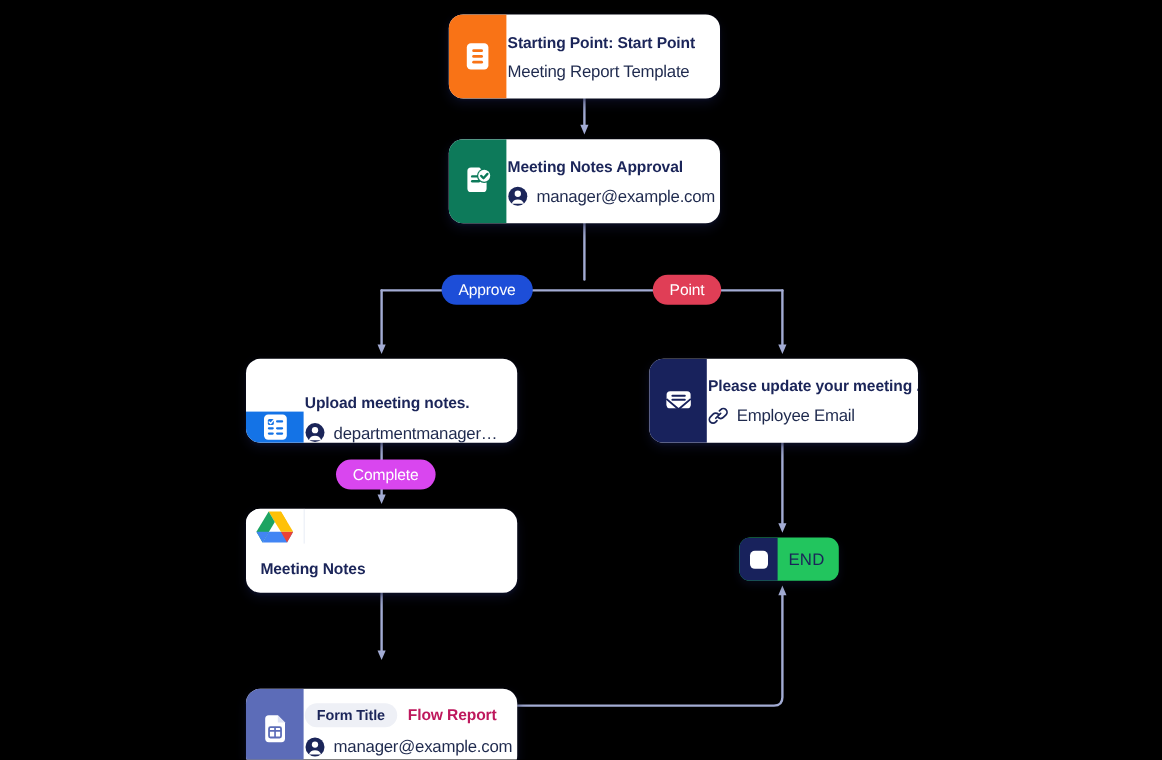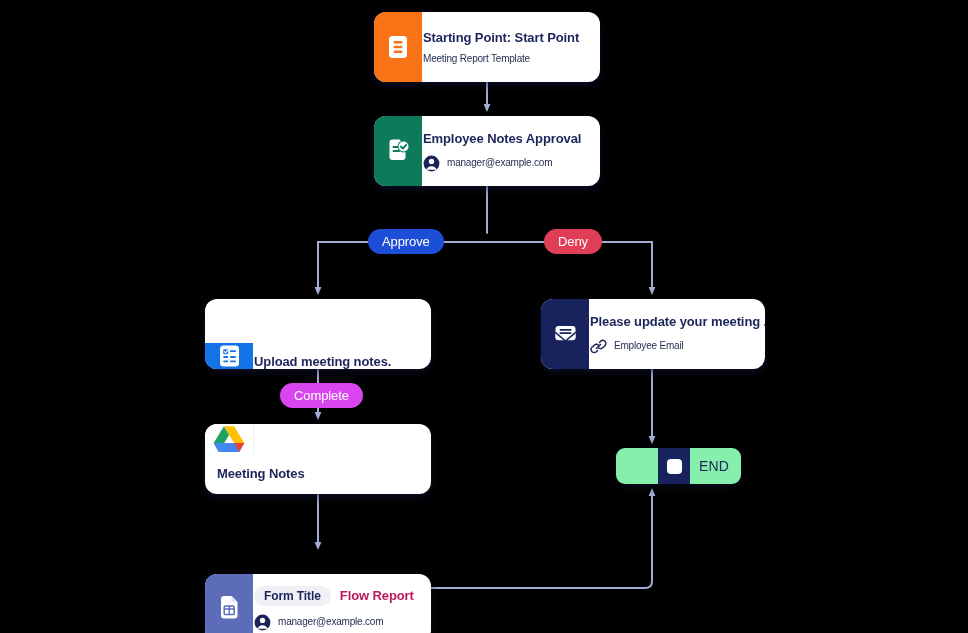--- a/index.html
+++ b/index.html
@@ -55,21 +55,21 @@
     gap: 9px;
   }
   .node-title {
     font-size: 13px;
     font-weight: bold;
     color: #1b2559;
     letter-spacing: -0.1px;
     white-space: nowrap;
   }
   .node-sub {
-    font-size: 10px;
+    font-size: 14px;
     color: #1f2a4e;
     white-space: nowrap;
     display: flex;
     align-items: center;
     gap: 7px;
     letter-spacing: -0.2px;
   }
   .node-sub .sub-text { line-height: 1; }
 
   
@@ -91,26 +91,25 @@
   #node-form  .node-body { gap: 8px; }
 
   
   #node-end {
     position: absolute;
     left: 616px;
     top: 448px;
     height: 36px;
     display: flex;
     align-items: stretch;
-    background: #86efac;
+    background: #22c55e;
     border-radius: 9px;
     box-shadow: 0 3px 8px rgba(20, 25, 60, 0.45);
     overflow: hidden;
     z-index: 6;
-    padding-left: 42px;
   }
   #node-end .end-icon {
     width: 32px;
     background: #18225c;
     display: flex;
     align-items: center;
     justify-content: center;
   }
   #node-end .end-square {
     width: 15px; height: 15px;
@@ -258,55 +257,63 @@
       <svg class="glyph" width="26" height="26" viewBox="0 0 26 26" aria-hidden="true">
         <path d="M4.5 4.5 a3 3 0 0 1 3-3 h7 l6 6 v11.5 a3 3 0 0 1-3 3 h-10 a3 3 0 0 1-3-3 z" fill="#ffffff"></path>
         <rect x="7.5" y="8" width="7.5" height="2" rx="1" fill="#0d7a5a"></rect>
         <rect x="7.5" y="12" width="7.5" height="2" rx="1" fill="#0d7a5a"></rect>
         <circle cx="18.5" cy="8.5" r="6" fill="#0d7a5a"></circle>
         <circle cx="18.5" cy="8.5" r="5" fill="#ffffff"></circle>
         <path d="M16 8.6 l1.9 1.9 l3.3 -3.6" stroke="#0d7a5a" stroke-width="1.9" fill="none" stroke-linecap="round" stroke-linejoin="round"></path>
       </svg>
     </div>
     <div class="node-body">
-      <div class="node-title">Employee Notes Approval</div>
+      <div class="node-title">Meeting Notes Approval</div>
       <div class="node-sub">
         <svg class="avatar-ic" width="17" height="17" viewBox="0 0 20 20" aria-hidden="true">
           <circle cx="10" cy="10" r="9.3" fill="#1b2559"></circle>
           <circle cx="10" cy="7.6" r="3.1" fill="#ffffff"></circle>
           <path d="M3.9 17.4 a6.5 6.5 0 0 1 12.2 0 z" fill="#ffffff"></path>
         </svg>
         <span class="sub-text">manager@example.com</span>
       </div>
     </div>
   </div>
 
   <div class="pill" id="pill-approve">
     <span>Approve</span>
   </div>
 
   <div class="pill" id="pill-deny">
-    <span>Deny</span>
+    <span>Point</span>
   </div>
 
   <div class="node" id="node-upload">
     <div class="node-icon">
       <svg class="glyph" width="25" height="26" viewBox="0 0 25 26" aria-hidden="true">
         <rect x="3" y="2.5" width="19" height="21" rx="3.5" fill="#ffffff"></rect>
         <rect x="6.2" y="6.2" width="5" height="5" rx="1.3" fill="#1473e6"></rect>
         <path d="M7.3 8.7 l1.2 1.2 l2.3 -2.6" stroke="#ffffff" stroke-width="1.2" fill="none" stroke-linecap="round" stroke-linejoin="round"></path>
         <rect x="13" y="7.2" width="6" height="1.9" rx="0.95" fill="#1473e6"></rect>
         <rect x="6.2" y="13" width="5" height="1.9" rx="0.95" fill="#1473e6"></rect>
         <rect x="13" y="13" width="6" height="1.9" rx="0.95" fill="#1473e6"></rect>
         <rect x="6.2" y="17.4" width="5" height="1.9" rx="0.95" fill="#1473e6"></rect>
         <rect x="13" y="17.4" width="6" height="1.9" rx="0.95" fill="#1473e6"></rect>
       </svg>
     </div>
     <div class="node-body">
       <div class="node-title">Upload meeting notes.</div>
+      <div class="node-sub">
+        <svg class="avatar-ic" width="17" height="17" viewBox="0 0 20 20" aria-hidden="true">
+          <circle cx="10" cy="10" r="9.3" fill="#1b2559"></circle>
+          <circle cx="10" cy="7.6" r="3.1" fill="#ffffff"></circle>
+          <path d="M3.9 17.4 a6.5 6.5 0 0 1 12.2 0 z" fill="#ffffff"></path>
+        </svg>
+        <span class="sub-text">departmentmanager…</span>
+      </div>
     </div>
   </div>
 
   <div class="node" id="node-email">
     <div class="node-icon">
       <svg class="glyph" width="27" height="24" viewBox="0 0 27 24" aria-hidden="true">
         <rect x="3.5" y="4" width="20" height="14" rx="3" fill="#ffffff"></rect>
         <rect x="7.5" y="7" width="12" height="1.7" rx="0.85" fill="#18225c"></rect>
         <rect x="7.5" y="10.2" width="12" height="1.7" rx="0.85" fill="#18225c"></rect>
         <path d="M3.5 10 L13.5 18.6 L23.5 10 L23.5 15.2 a3 3 0 0 1 -3 3 h-14 a3 3 0 0 1 -3 -3 z" fill="#ffffff"></path>

